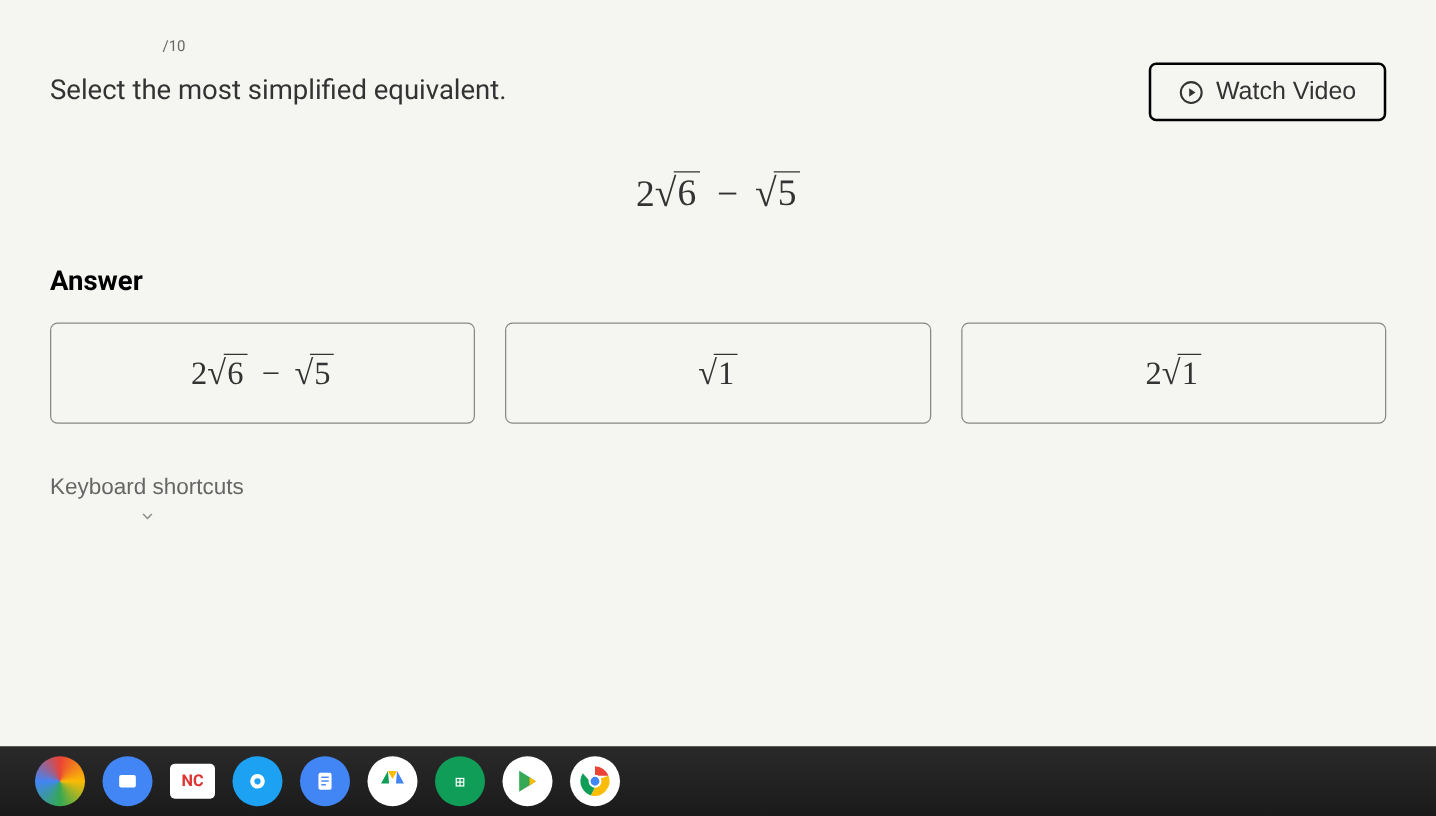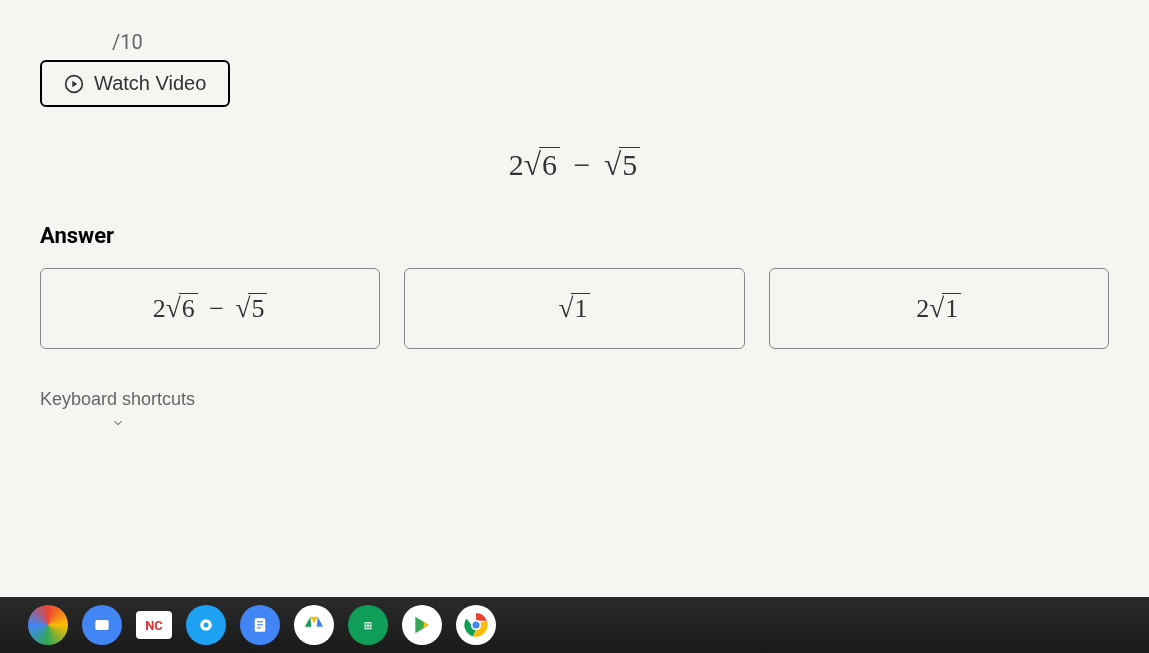--- a/index.html
+++ b/index.html
@@ -86,24 +86,24 @@
   }
   .sqrt .radical {
     font-size: 1.05em;
   }
   .sqrt .radicand {
     border-top: 1.5px solid currentColor;
     padding: 0 3px;
     margin-left: -2px;
   }
   .counter {
-    font-size: 20px;
+    font-size: 12px;
     color: #666;
     margin-bottom: 6px;
-    margin-left: 72px;
+    margin-left: 90px;
   }
   
   .taskbar {
     position: absolute;
     bottom: 0;
     left: 0;
     right: 0;
     height: 56px;
     background: linear-gradient(#2a2a2a, #1a1a1a);
     display: flex;
@@ -135,20 +135,21 @@
   .tb-chrome { background: #fff; }
   svg { display: block; }
 </style>
 </head>
 <body>
 
 <div class="page">
   <div class="counter">/10</div>
 
   <div class="top-row">
+    <div class="instruction">Select the most simplified equivalent.</div>
     <button class="watch-video">
       <span>
         <svg width="20" height="20" viewBox="0 0 24 24" fill="none" stroke="#333" stroke-width="2">
           <circle cx="12" cy="12" r="10"></circle>
           <polygon points="10,8 16,12 10,16" fill="#333" stroke="none"></polygon>
         </svg>
       </span>
       <span>Watch Video</span>
     </button>
   </div>

